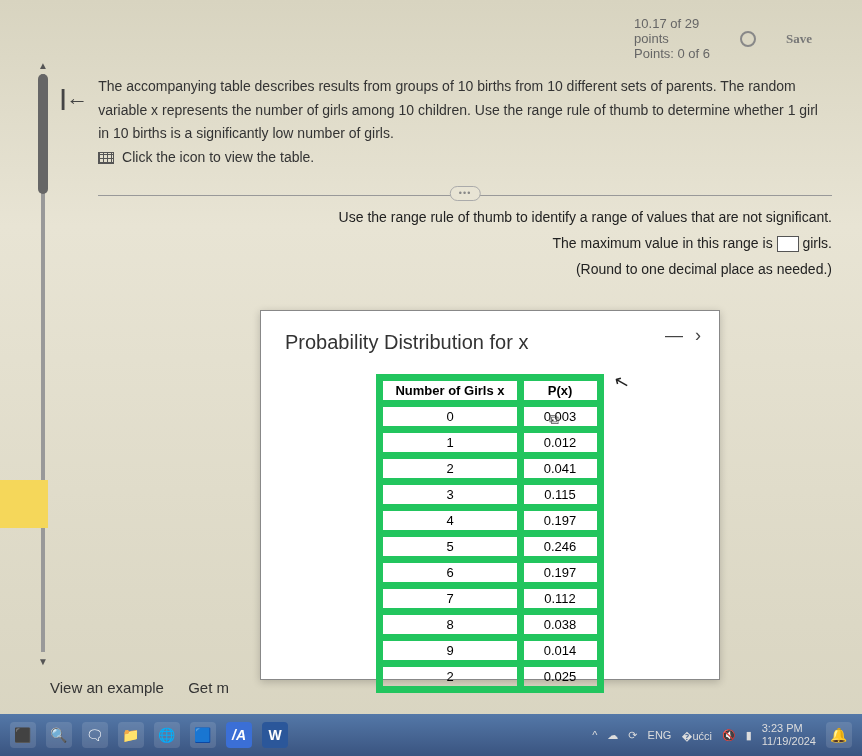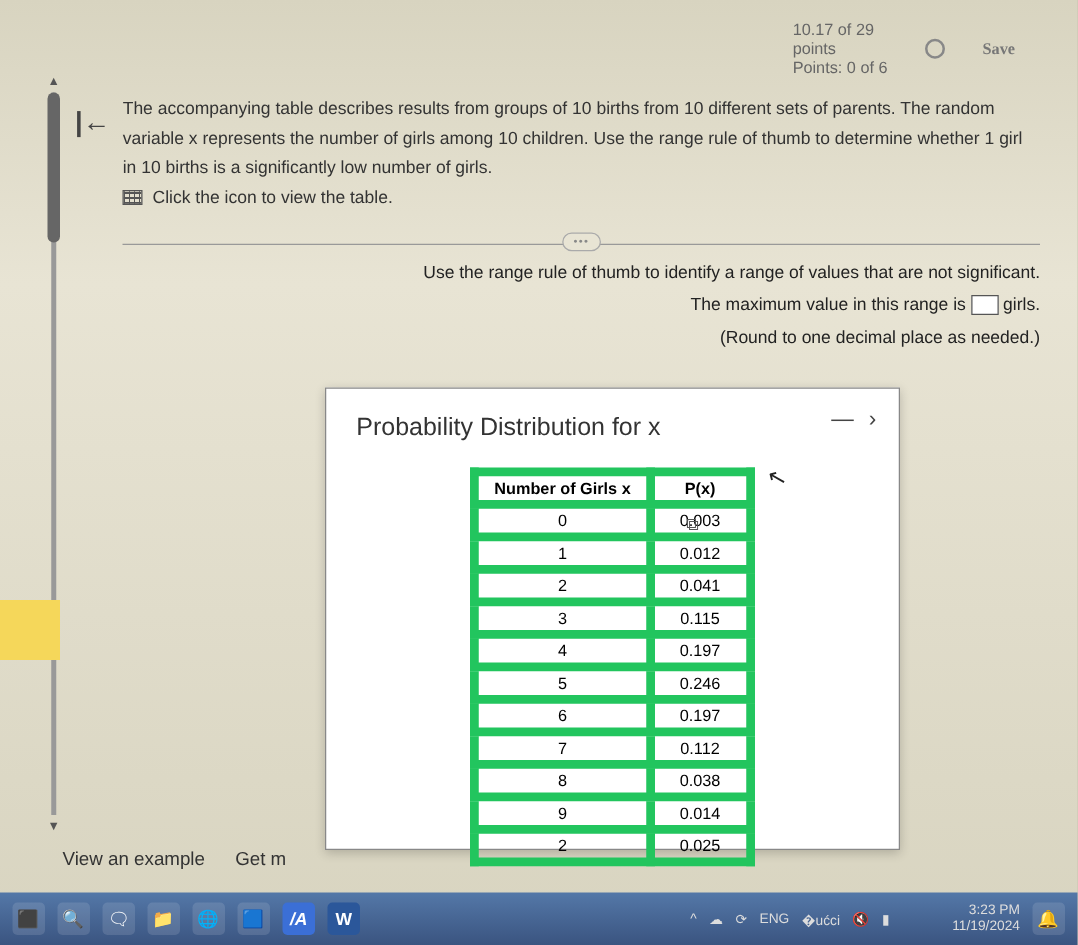--- a/index.html
+++ b/index.html
@@ -219,23 +219,21 @@
   .taskbar .sys {
     color:#ddd;
     font-size:11px;
     display:flex;
     align-items:center;
     gap:10px;
   }
   .taskbar .clock {
     color:#ddd;
     font-size:11px;
-    text-align:right;
     line-height:1.2;
-    margin-left:40px;
   }
 </style>
 </head>
 <body>
 
 <div class="monitor">
 
   <div class="top-bar">
     <div class="points">
       <span>10.17 of 29</span>

